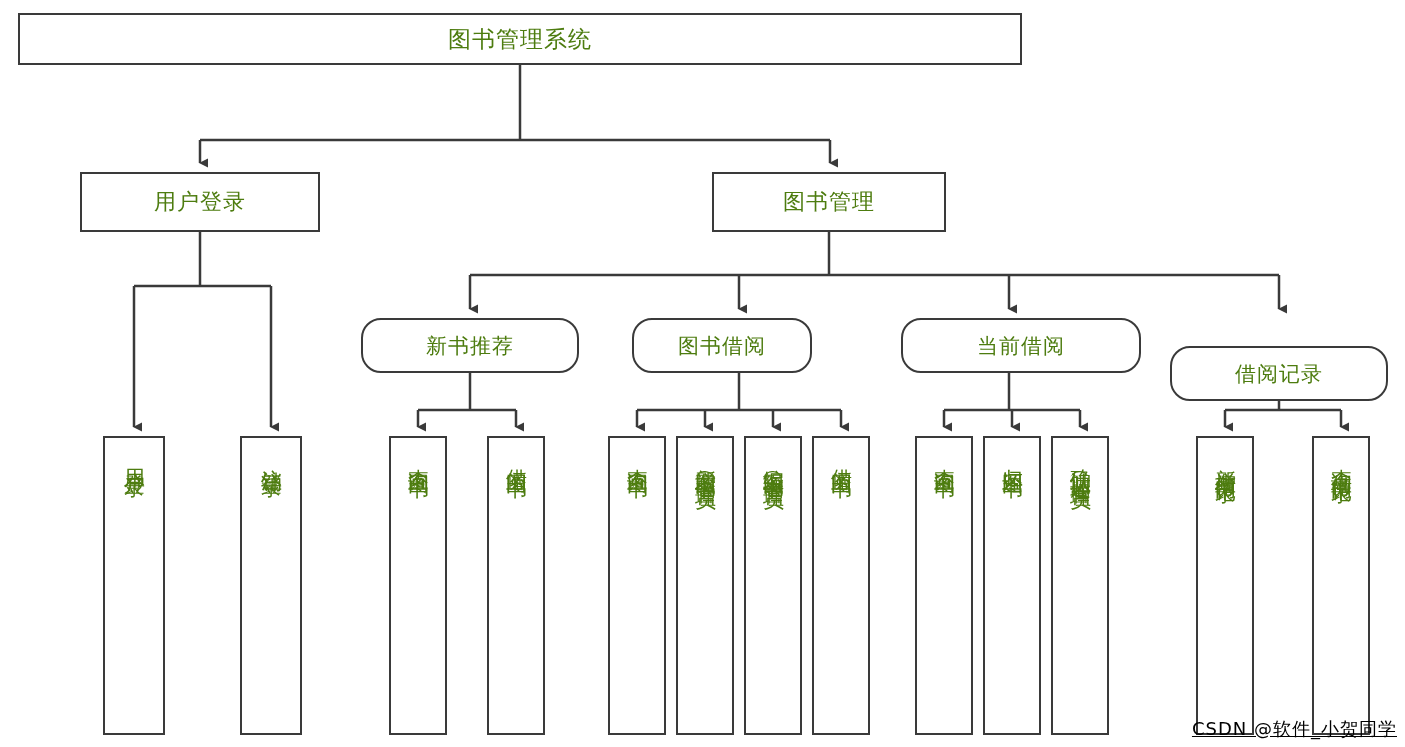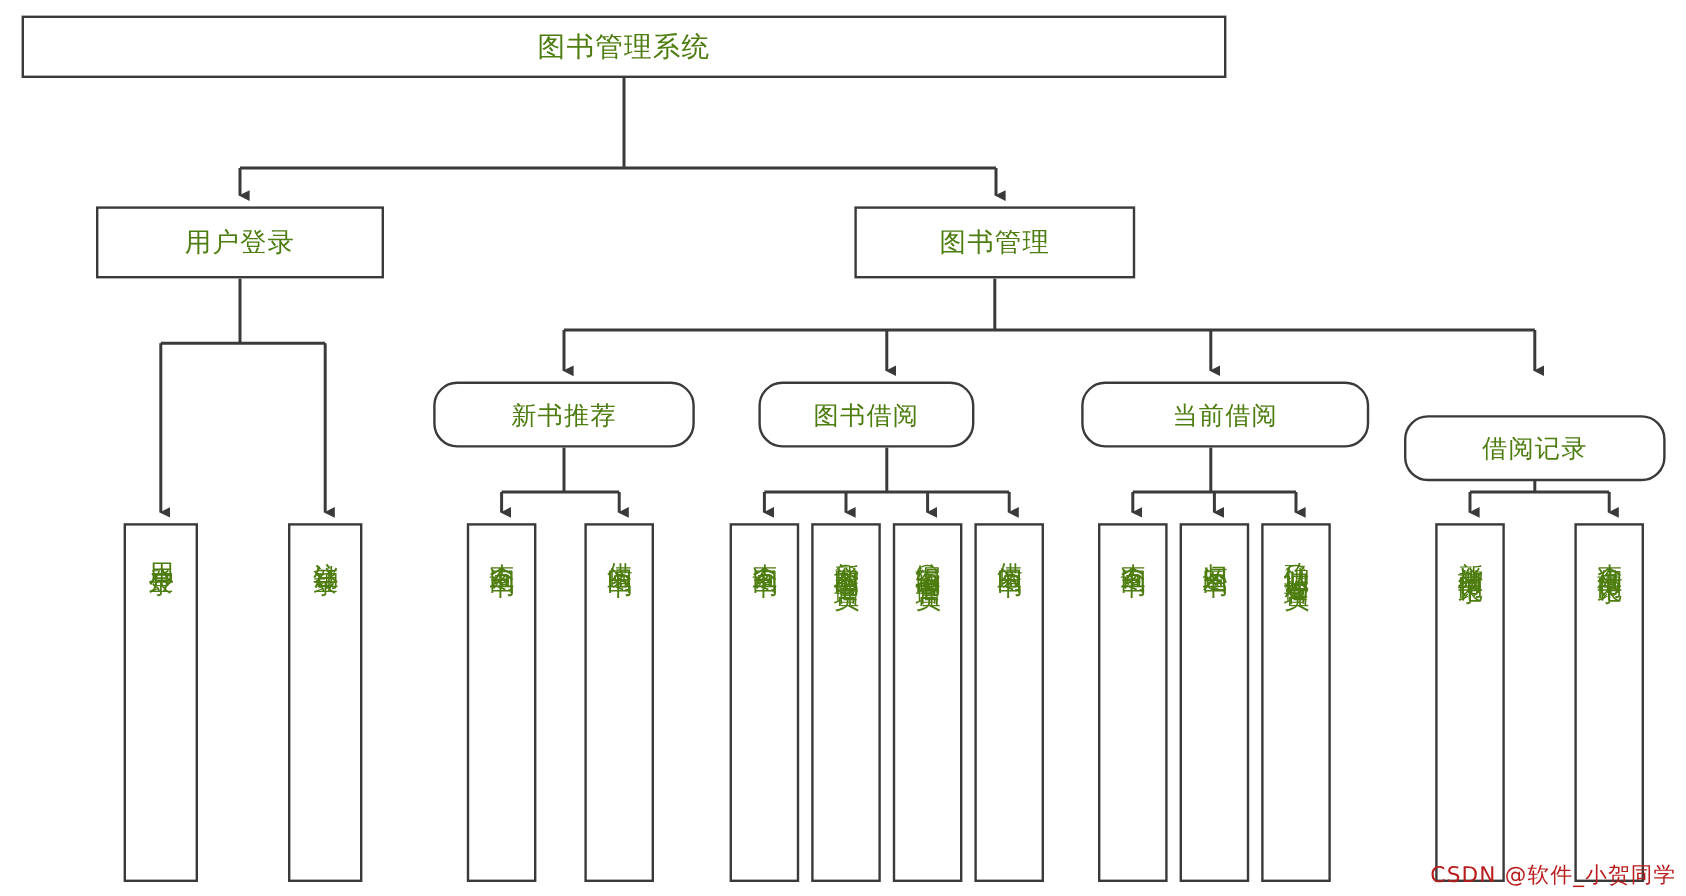--- a/index.html
+++ b/index.html
@@ -60,24 +60,25 @@
   }
   .htext {
     white-space: nowrap;
     letter-spacing: 1px;
   }
   .watermark {
     position: absolute;
     right: 8px;
     bottom: 6px;
     font-size: 18px;
-    color: #b91c1c;
+    color: #000000;
     letter-spacing: 1px;
     white-space: nowrap;
     z-index: 5;
+    text-decoration: underline;
   }
 </style>
 </head>
 <body>
 
 <div id="canvas">
 
   <svg id="edges" viewBox="0 0 1405 747" xmlns="http://www.w3.org/2000/svg">
     <defs>
       <marker id="arrow" markerWidth="10" markerHeight="10" refX="5" refY="8" orient="auto" markerUnits="userSpaceOnUse">

